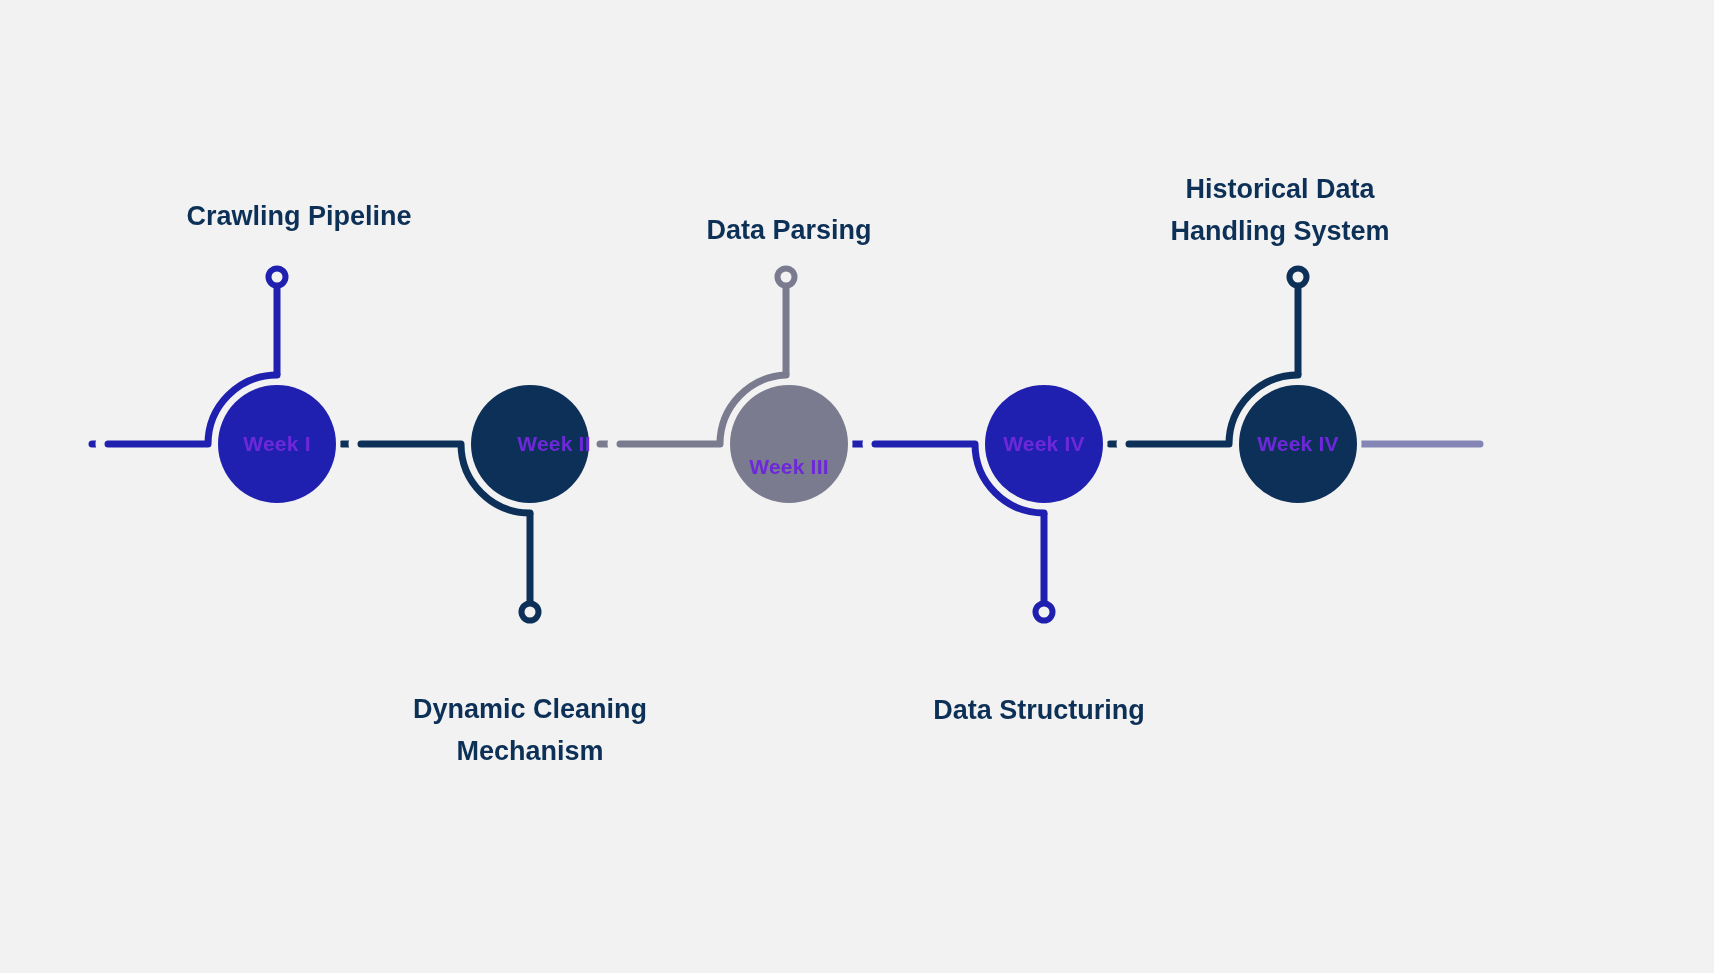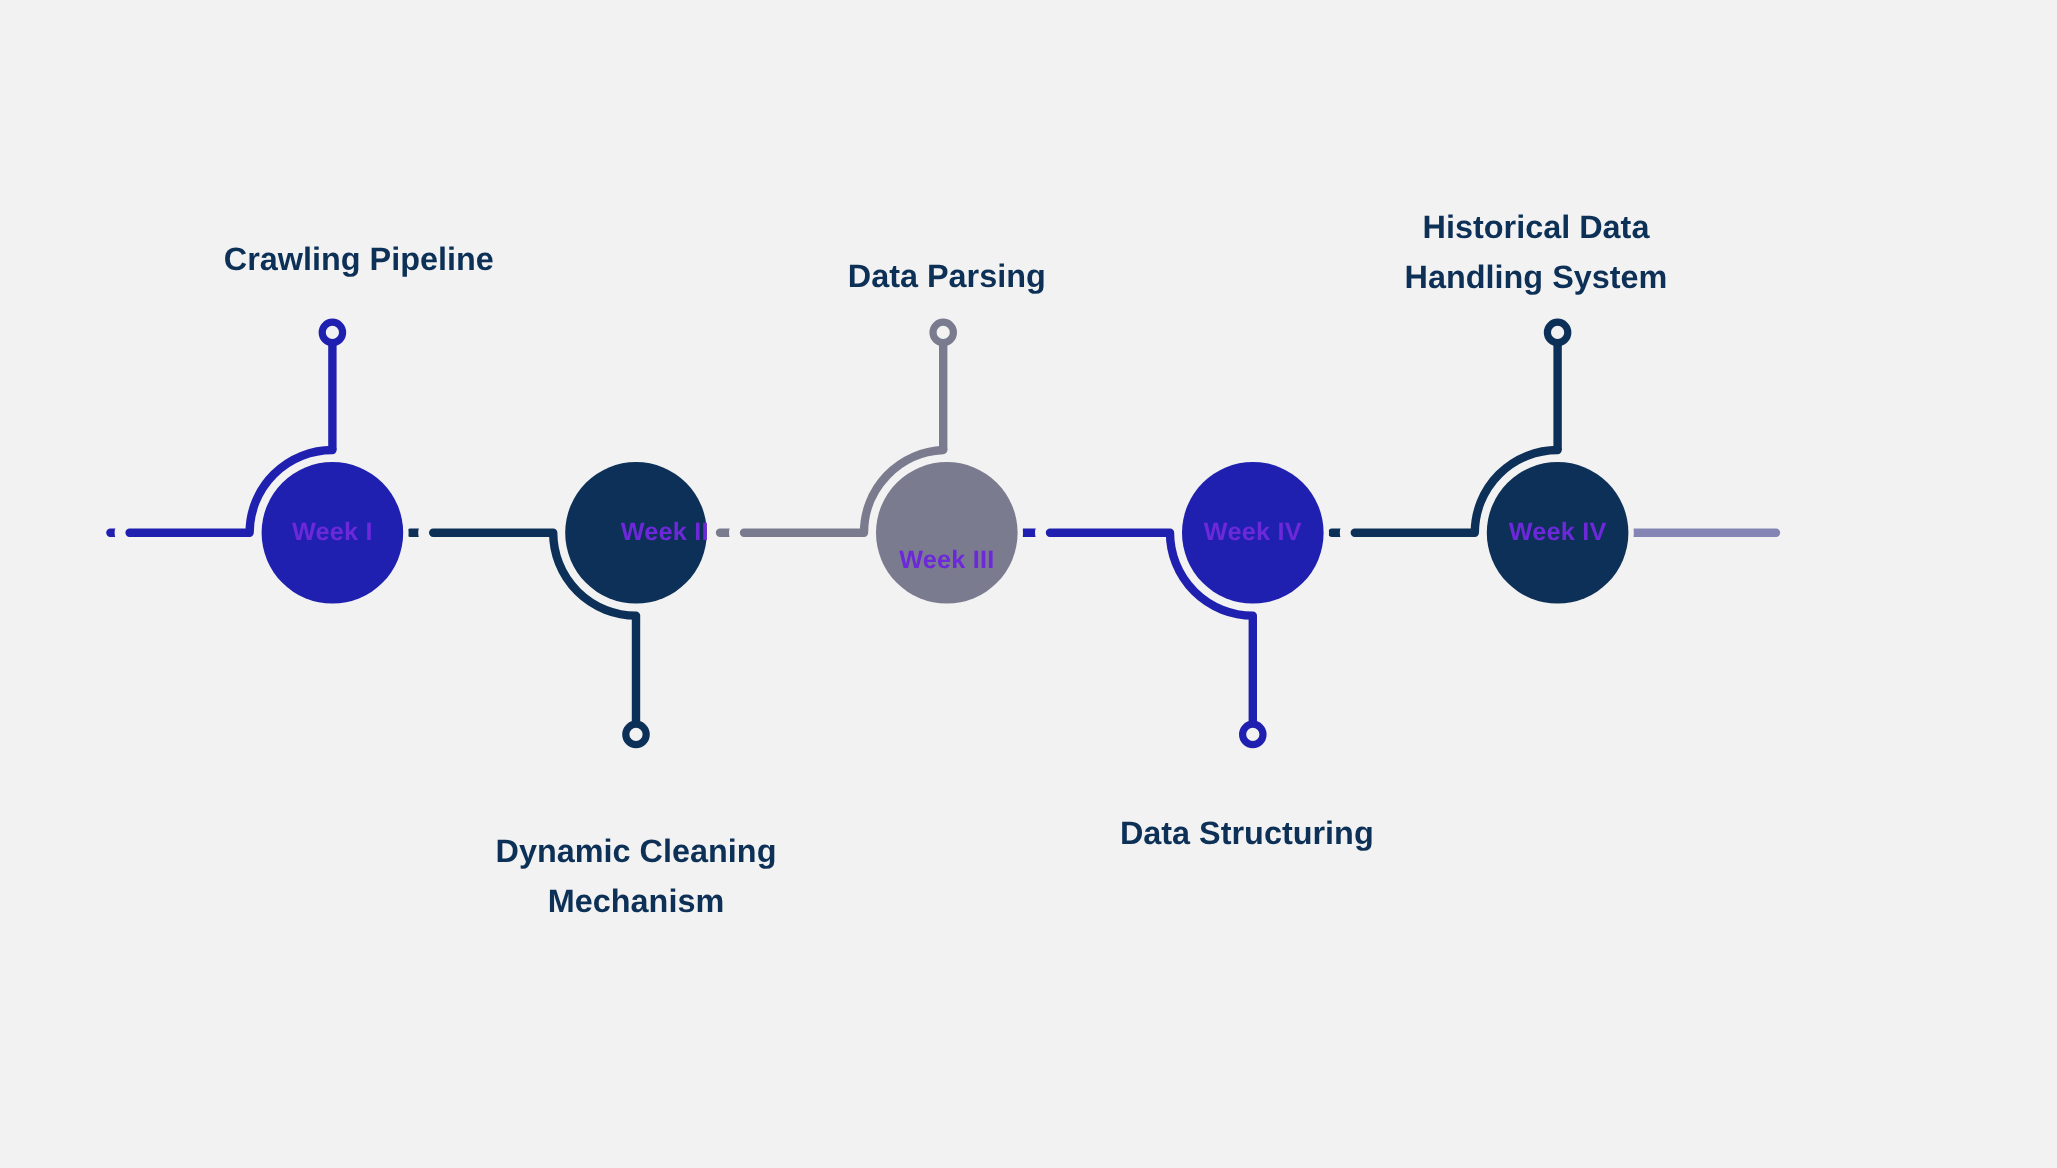--- a/index.html
+++ b/index.html
@@ -90,18 +90,18 @@
       <div class="node-label" style="left: 530px; top: 444px; margin-left: 24px;">Week II</div>
       <div class="node-label" style="left: 789px; top: 444px; margin-top: 23px;">Week III</div>
       <div class="node-label" style="left: 1044px; top: 444px;">Week IV</div>
       <div class="node-label" style="left: 1298px; top: 444px;">Week IV</div>
     </div>
   <div id="milestone-labels">
       <div class="milestone-label" style="left: 299px; top: 196px;">Crawling Pipeline</div>
       <div class="milestone-label" style="left: 530px; top: 653px; margin-top: 36px;">Dynamic Cleaning
 Mechanism</div>
       <div class="milestone-label" style="left: 789px; top: 210px;">Data Parsing</div>
-      <div class="milestone-label" style="left: 1039px; top: 674px;">Data Structuring</div>
+      <div class="milestone-label" style="left: 1039px; top: 690px;">Data Structuring</div>
       <div class="milestone-label" style="left: 1280px; top: 169px;">Historical Data
 Handling System</div>
     </div>
 
 </div>
 
 </body></html>

